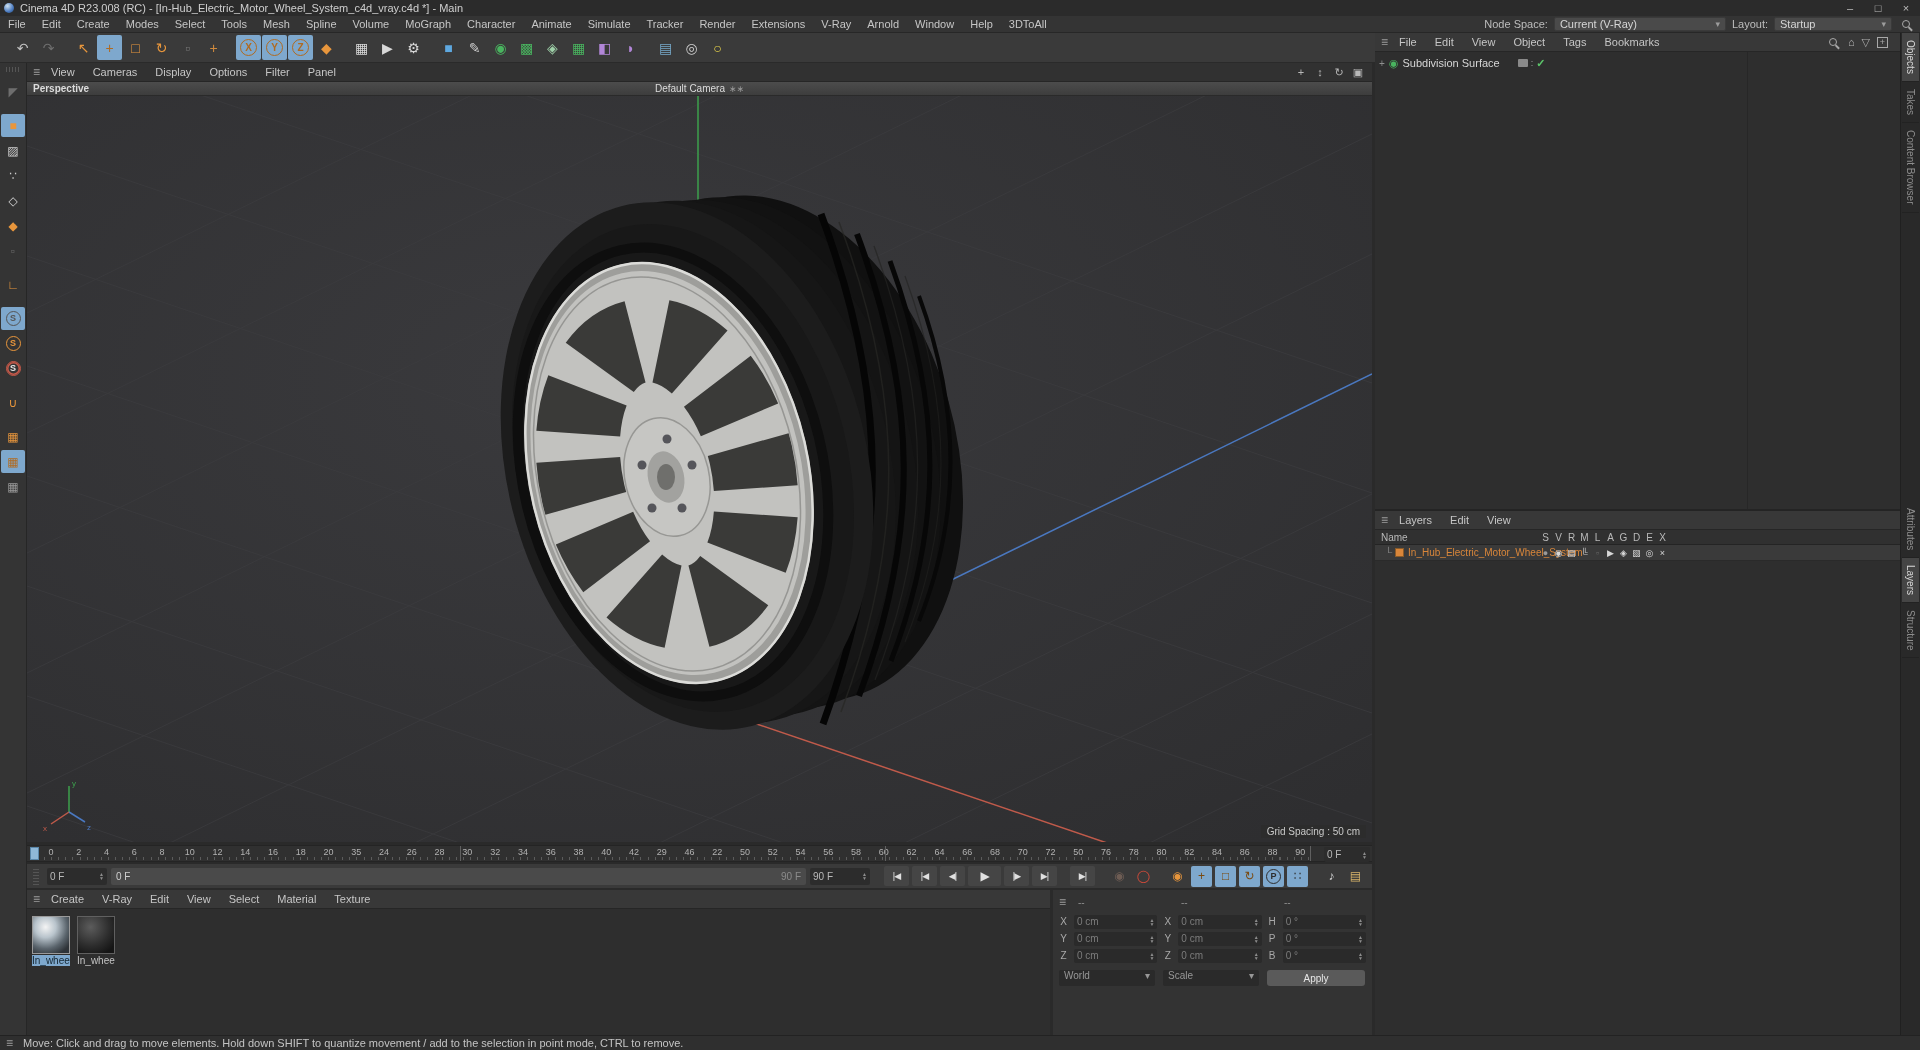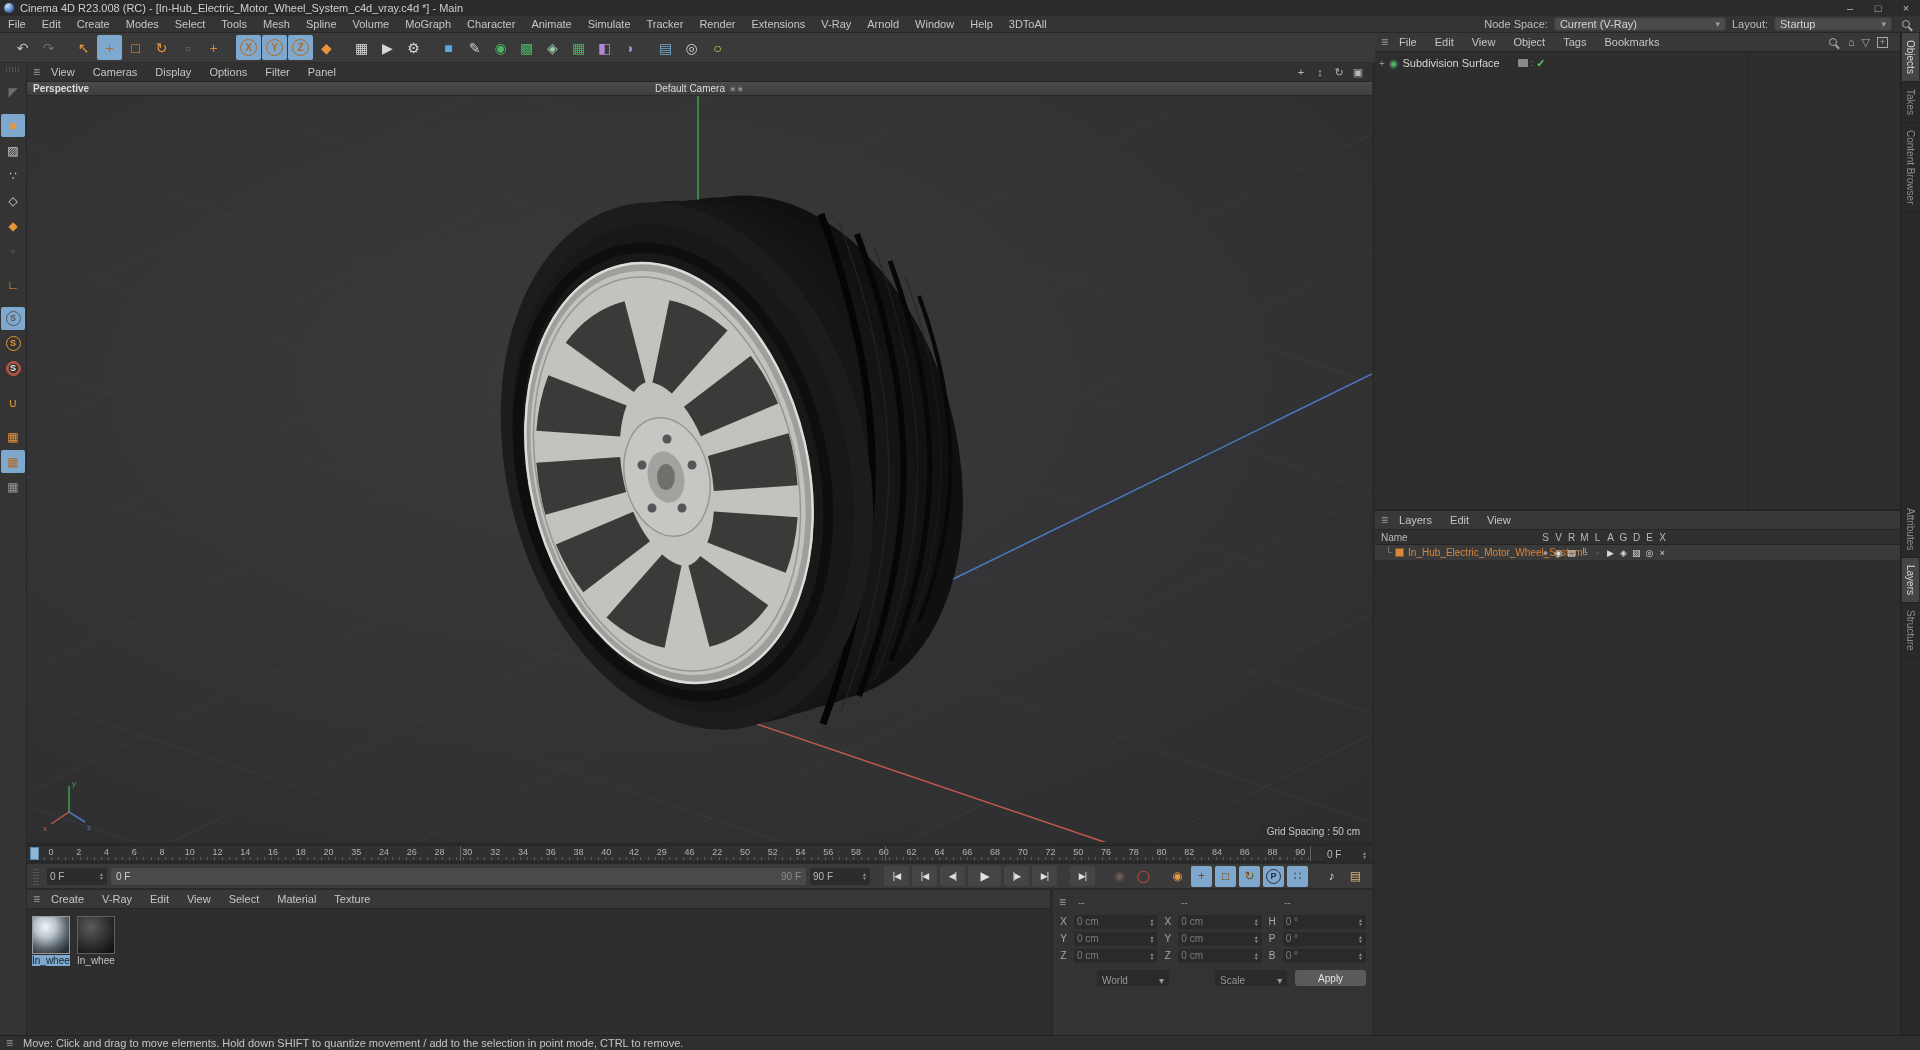--- a/index.html
+++ b/index.html
@@ -95,21 +95,21 @@
   .mat-label { display:block; width:38px; font-size:10px; color:#c4c4c4; overflow:hidden; white-space:nowrap; margin-top:1px; }
   .mat.selected .mat-label { background:#7ea8cd; color:#13242f; }
 
   .coords { position:absolute; left:1053px; top:890px; width:319px; height:145px; background:#333333; font-size:10px; padding:4px 6px; }
   .coord-head { display:flex; align-items:center; height:16px; color:#8f8f8f; margin-bottom:3px; }
   .coord-head .hcell { width:103px; padding-left:10px; }
   .coord-row { display:flex; align-items:center; height:17px; gap:6px; }
   .clabel { width:9px; color:#a9a9a9; text-align:center; }
   .cfield { flex:1; height:14px; background:#2a2a2a; border-radius:2px; display:flex; align-items:center; padding:0 3px; color:#7c7c7c; }
   .coord-foot { display:flex; gap:8px; margin-top:6px; }
-  .cdrop { width:96px; height:16px; background:#2a2a2a; border-radius:2px; display:flex; align-items:flex-end; justify-content:space-between; padding:0 5px; color:#979797;margin-left:38px; }
+  .cdrop { width:96px; height:16px; background:#2a2a2a; border-radius:2px; display:flex; align-items:flex-start; justify-content:space-between; padding:0 5px; color:#979797; }
   .apply-btn { width:98px; height:16px; background:#5a5a5a; border-radius:3px; color:#e6e6e6; display:flex; align-items:center; justify-content:center; }
 
   
   .right-panel { position:absolute; left:1375px; top:33px; width:525px; height:1002px; background:#2e2e2e; }
   .omright { margin-left:auto; display:flex; align-items:center; gap:7px; padding-right:6px; }
   .omicon { color:#b0b0b0; font-size:11px; }
   .addbox { border:1px solid #a8a8a8; width:11px; height:11px; font-size:9px; line-height:9px; text-align:center; color:#a8a8a8; }
   .om-tree { position:relative; height:459px; background:#2e2e2e; border-bottom:2px solid #242424; padding-top:3px; }
   .om-divider { position:absolute; left:372px; top:0; bottom:0; width:1px; background:#272727; }
   .om-row { display:flex; align-items:center; height:16px; font-size:11px; color:#d6d6d6; padding-left:4px; gap:4px; }

